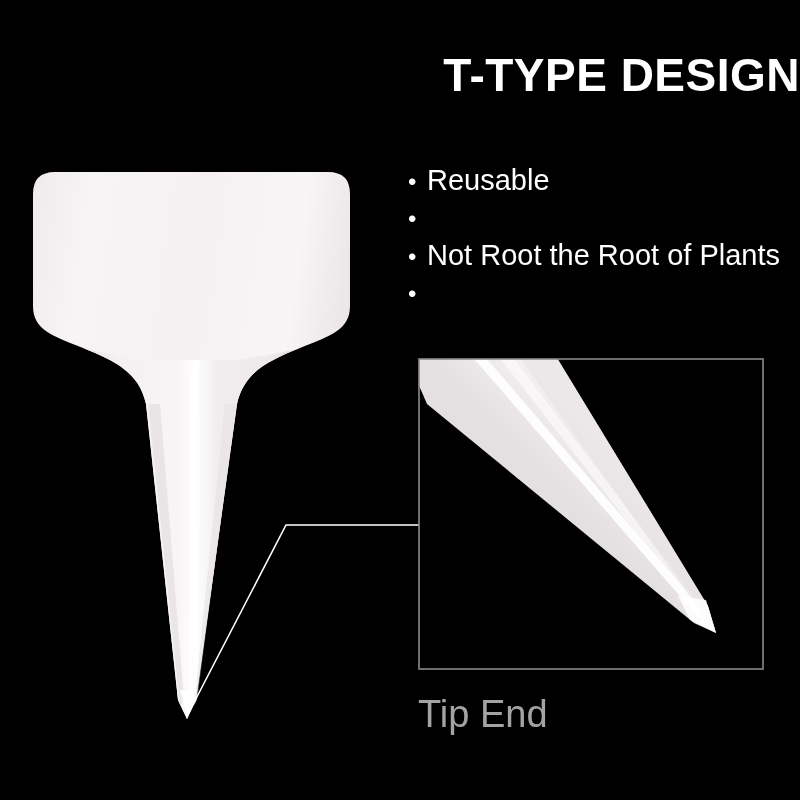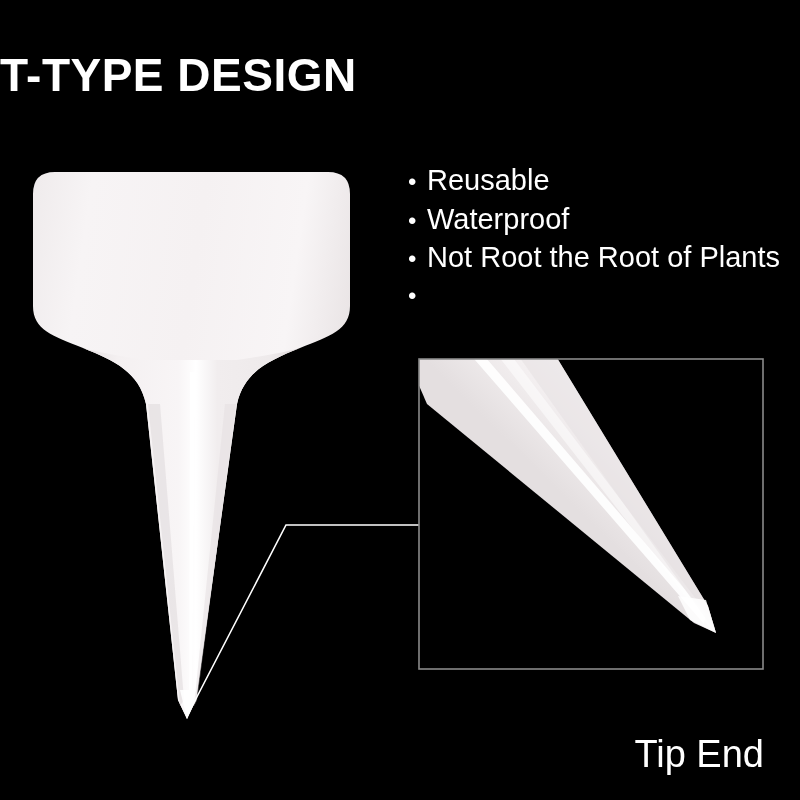--- a/index.html
+++ b/index.html
@@ -17,21 +17,21 @@
     font-family: "Liberation Sans", sans-serif;
     -webkit-font-smoothing: antialiased;
   }
 
   
   #title {
     position: absolute;
     left: 0;
     top: 52px;
     width: 800px;
-    text-align: left;
+    text-align: right;
     color: #ffffff;
     font-size: 46px;
     font-weight: bold;
     letter-spacing: 0.5px;
     line-height: 1;
     white-space: nowrap;
   }
 
   
   #features {
@@ -66,45 +66,43 @@
     width: 800px;
     height: 800px;
   }
 
   
   #tip-caption {
     position: absolute;
     left: 418px;
     top: 695px;
     width: 346px;
-    text-align: right;
-    color: #ffffff;
+    text-align: left;
+    color: #a3a3a3;
     font-size: 38px;
     line-height: 1;
     white-space: nowrap;
-    margin-top: 40px;
   }
 </style>
 </head>
 <body>
 
 <div id="page">
 
   <div id="title">T-TYPE DESIGN</div>
 
   <div id="features">
 
     <div class="feature-row">
       <span class="feature-bullet">•</span>
       <span class="feature-text">Reusable</span>
     </div>
 
     <div class="feature-row">
       <span class="feature-bullet">•</span>
-      <span class="feature-text">Waterproof</span>
     </div>
 
     <div class="feature-row">
       <span class="feature-bullet">•</span>
       <span class="feature-text">Not Root the Root of Plants</span>
     </div>
 
     <div class="feature-row">
       <span class="feature-bullet">•</span>
     </div>

